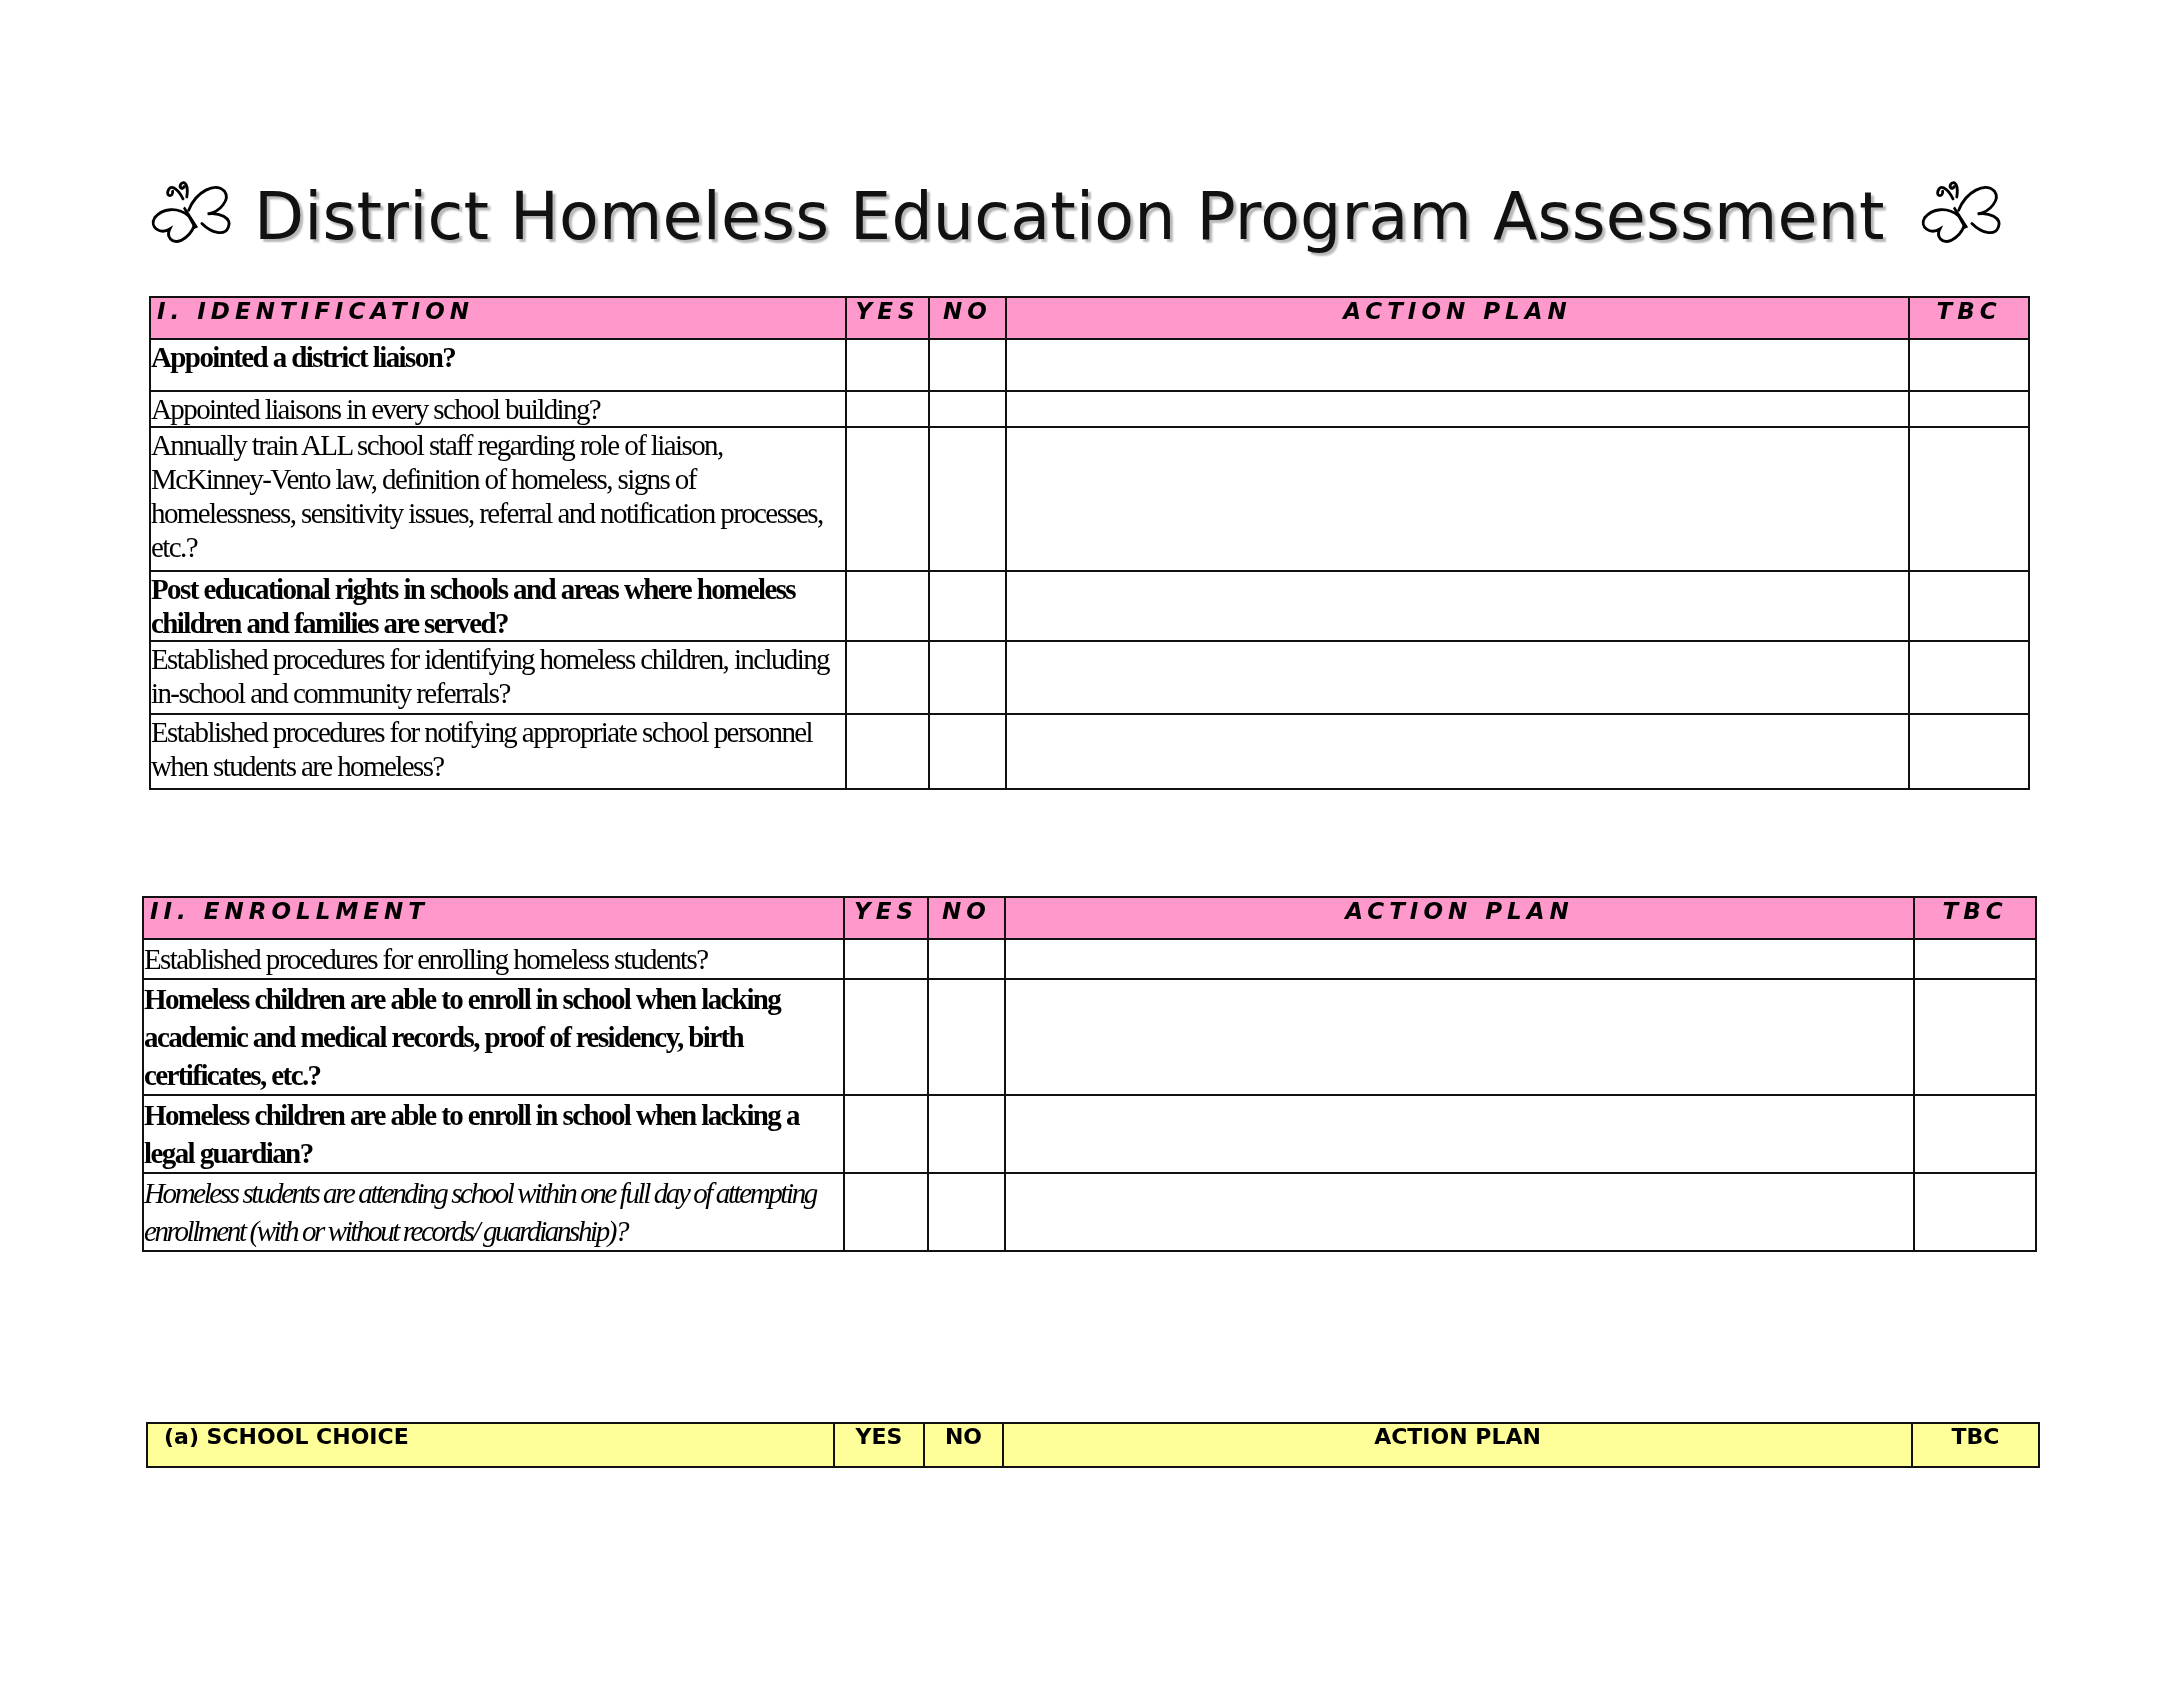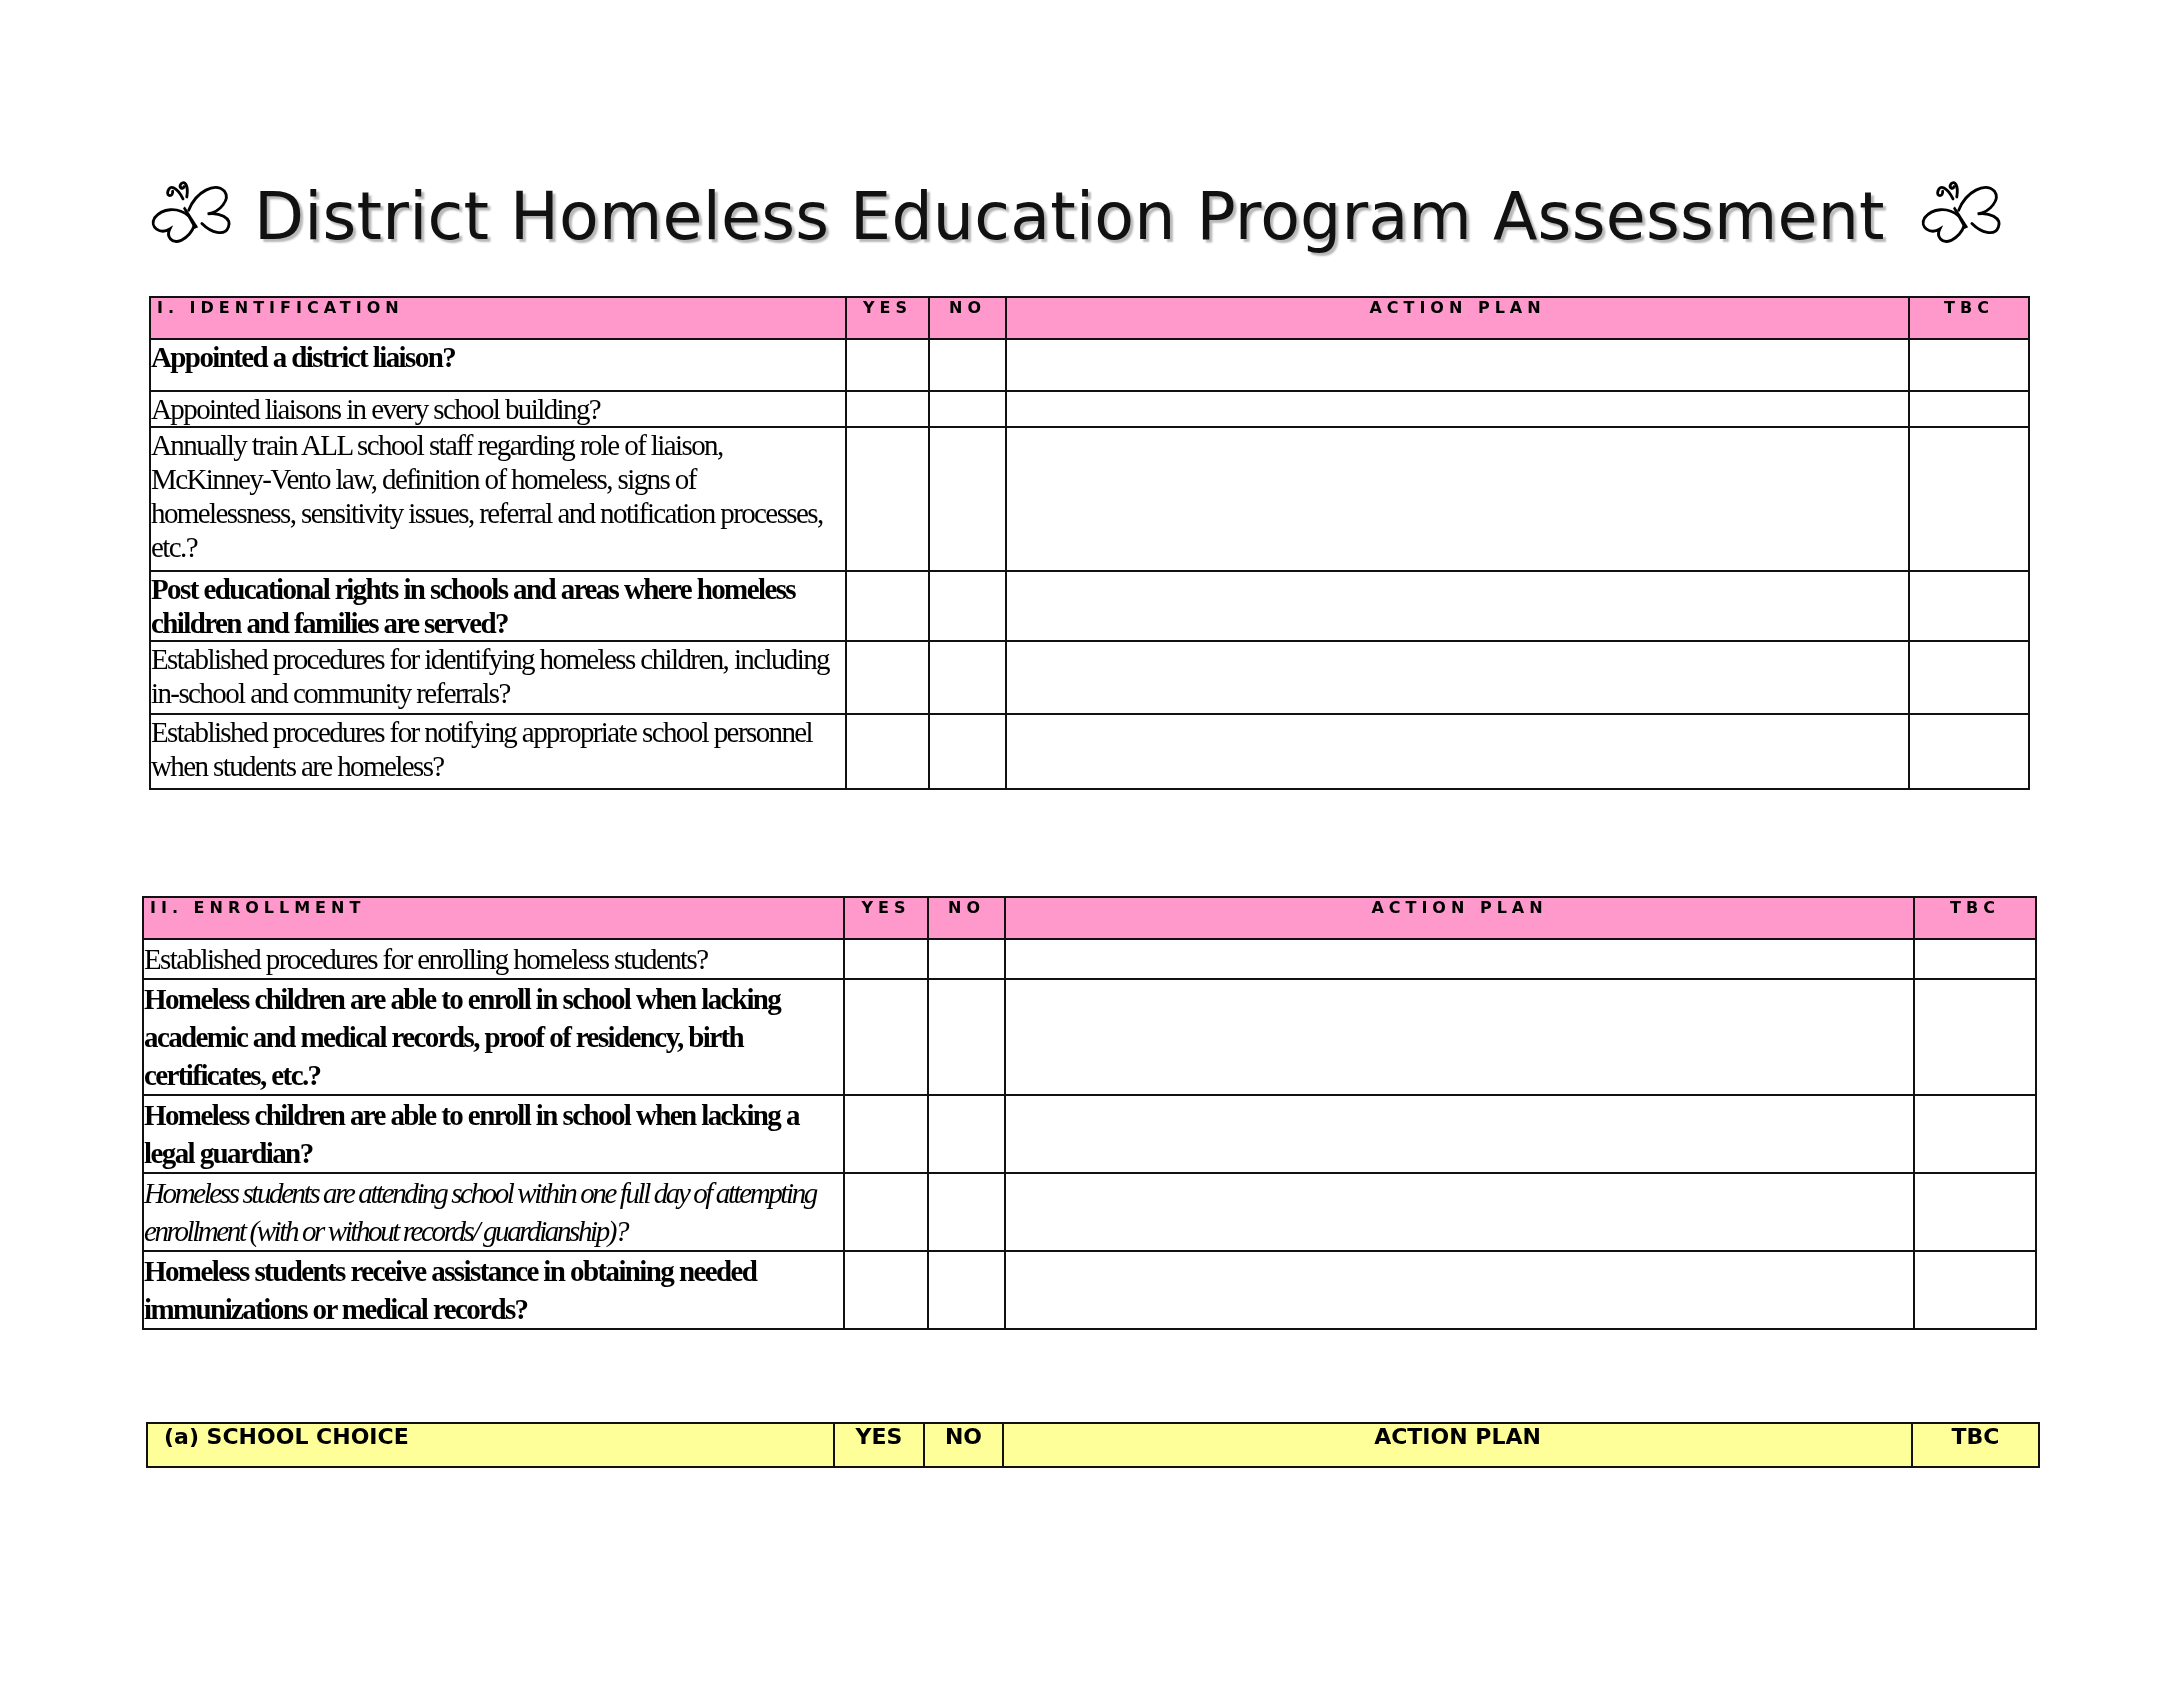--- a/index.html
+++ b/index.html
@@ -6,21 +6,21 @@
   body { width:2178px; height:1683px; position:relative; overflow:hidden; font-family:"DejaVu Sans", sans-serif; color:#000; }
 
   .title-row { position:absolute; left:149px; top:174px; width:1861px; height:85px; }
   .butterfly { position:absolute; top:4px; width:85px; height:71px; }
   .butterfly.left { left:0; }
   .butterfly.right { left:1770px; }
   .title { position:absolute; left:105px; top:0; font-family:"DejaVu Sans", sans-serif; font-size:65px; line-height:85px; letter-spacing:0.2px; white-space:nowrap; color:#111; text-shadow:3px 3px 2px #b8b8b8; }
 
   table.grid { position:absolute; border-collapse:collapse; table-layout:fixed; }
   table.grid td, table.grid th { border:2.5px solid #111; padding:0; vertical-align:top; }
-  .hdr-pink th { background:#ff99cc; height:40px; font-family:"DejaVu Sans", sans-serif; font-weight:bold; font-size:16px; letter-spacing:5px; text-align:center; vertical-align:middle; }
+  .hdr-pink th { background:#ff99cc; height:40px; font-family:"DejaVu Sans", sans-serif; font-weight:bold; font-size:23px; letter-spacing:5px; text-align:center; vertical-align:middle;font-style:italic; }
   .hdr-pink th.sec { text-align:left; padding-left:6px; }
   .hdr-yellow th { background:#ffff99; height:42px; font-family:"DejaVu Sans", sans-serif; font-weight:bold; font-size:22px; text-align:center; vertical-align:bottom; padding-bottom:0; }
   .hdr-yellow th.sec { text-align:left; padding-left:16px; }
   td.q { font-family:"Liberation Serif", serif; font-size:29px; line-height:34px; letter-spacing:-1.6px; padding:2px 4px 0 4px; }
   td.q.b { font-weight:bold; }
   td.q.i { font-style:italic; letter-spacing:-2.4px; }
   #t2 td.q { line-height:38px; }
   td.cell { background:#fff; }
 </style>
 </head>
@@ -146,27 +146,20 @@
         <td class="cell"></td>
         <td class="cell"></td>
   </tr>
   <tr style="height:73px">
     <td class="q i">Homeless students are attending school  within one full day of attempting enrollment  (with or without records/ guardianship)?</td>
     <td class="cell"></td>
         <td class="cell"></td>
         <td class="cell"></td>
         <td class="cell"></td>
   </tr>
-  <tr style="height:74px">
-    <td class="q b">Homeless students receive assistance in obtaining needed immunizations or medical records?</td>
-    <td class="cell"></td>
-        <td class="cell"></td>
-        <td class="cell"></td>
-        <td class="cell"></td>
-  </tr>
 </tbody>
   </table>
 
 <table class="grid" id="t3" style="left:146px; top:1422px; width:1892px;border-radius:10px;">
   <colgroup>
       <col style="width:687px">
       <col style="width:90px">
       <col style="width:79px">
       <col style="width:909px">
       <col style="width:127px">

